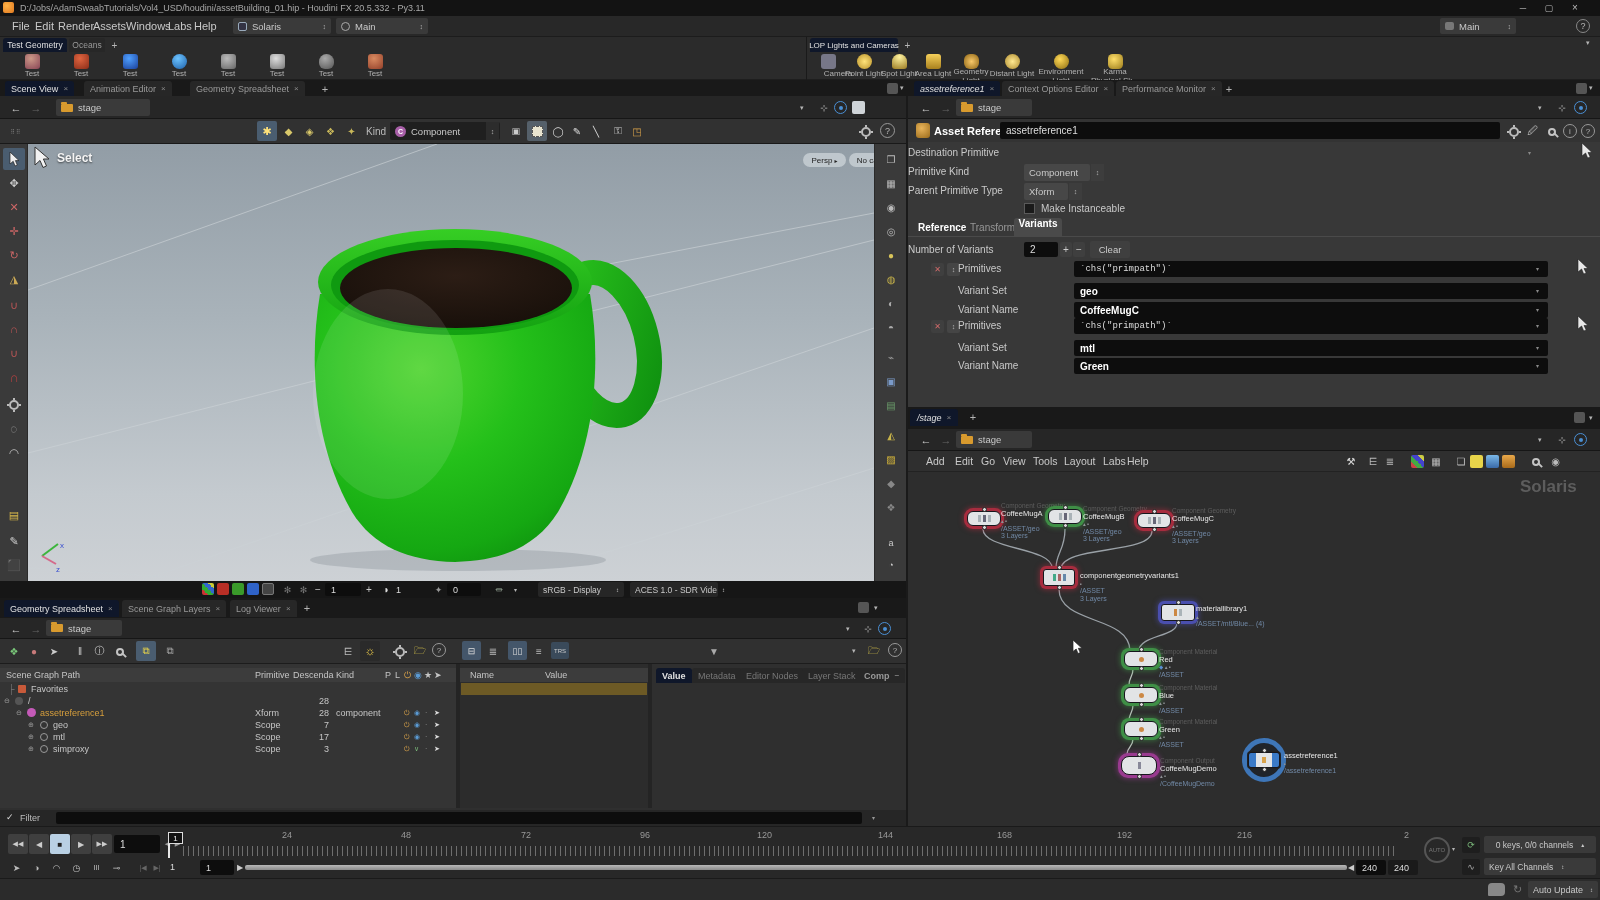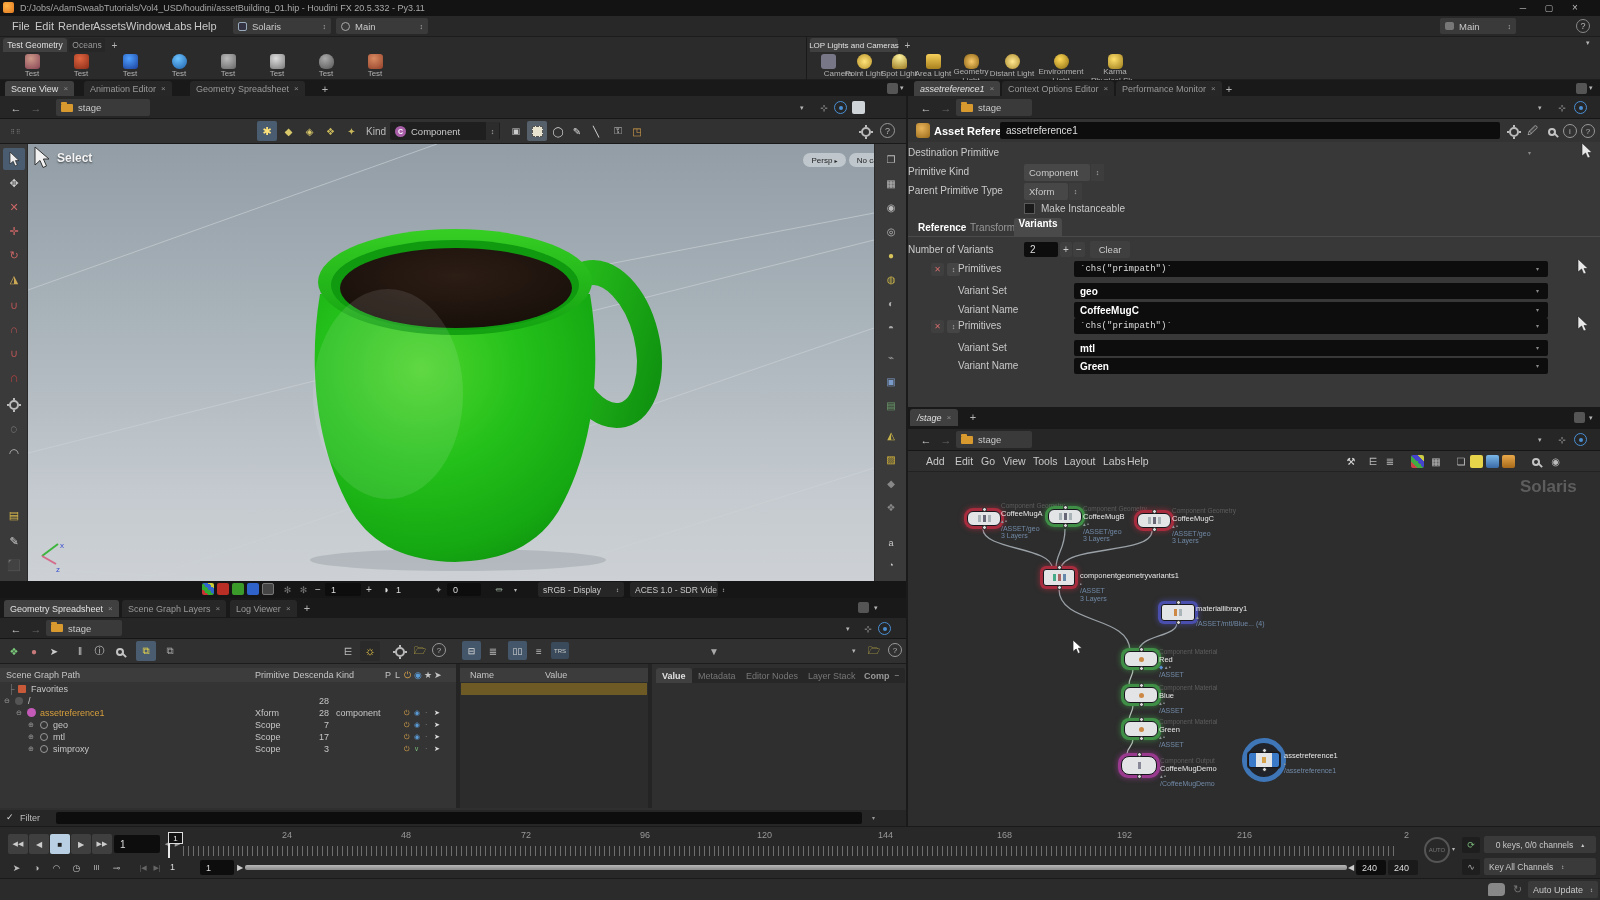--- a/index.html
+++ b/index.html
@@ -1,20 +1,20 @@
 <!DOCTYPE html>
 <html><head>
 <meta charset="utf-8">
 <style>
 *{margin:0;padding:0;box-sizing:border-box}
 html,body{width:1600px;height:900px;background:#242424}
 #root{position:relative;width:1600px;height:900px;background:#2b2b2b;font-family:"Liberation Sans",sans-serif;overflow:hidden;color:#c8c8c8}
 .a{position:absolute}
 .tab{position:absolute;display:flex;align-items:center;justify-content:center;background:#272727;color:#999;font-size:9px;border-radius:3px 3px 0 0;gap:5px;white-space:nowrap}
-.tab.on{background:#404040;color:#e0e0e0}
+.tab.on{background:#0f172a;color:#e0e0e0}
 .tab .x{color:#8a8a8a;font-size:8px}
 .chip{position:absolute;background:#3a3a3a;border-radius:2px;display:flex;align-items:center;font-size:9.5px;color:#c9c9c9;padding:0 5px;gap:5px;white-space:nowrap}
 .fld{position:absolute;background:#0d0d0d;border-radius:2px;color:#ddd;font-size:10px;display:flex;align-items:center;padding:0 6px;white-space:nowrap}
 .lbl{position:absolute;font-size:10px;color:#c9c9c9;white-space:nowrap}
 .btn{position:absolute;background:#3f3f3f;border-radius:2px;display:flex;align-items:center;justify-content:center;color:#ccc}
 .ico{position:absolute;display:flex;align-items:center;justify-content:center;color:#b5b5b5}
 .g{font-size:9px;color:#b5b5b5;line-height:1}
 .fold{width:12px;height:8px;background:#d89a2e;border-radius:1px;position:relative;flex:0 0 auto}
 .fold::before{content:"";position:absolute;top:-2px;left:0;width:6px;height:2px;background:#d89a2e;border-radius:1px 1px 0 0}
 .sq{display:inline-block;border-radius:2px}

